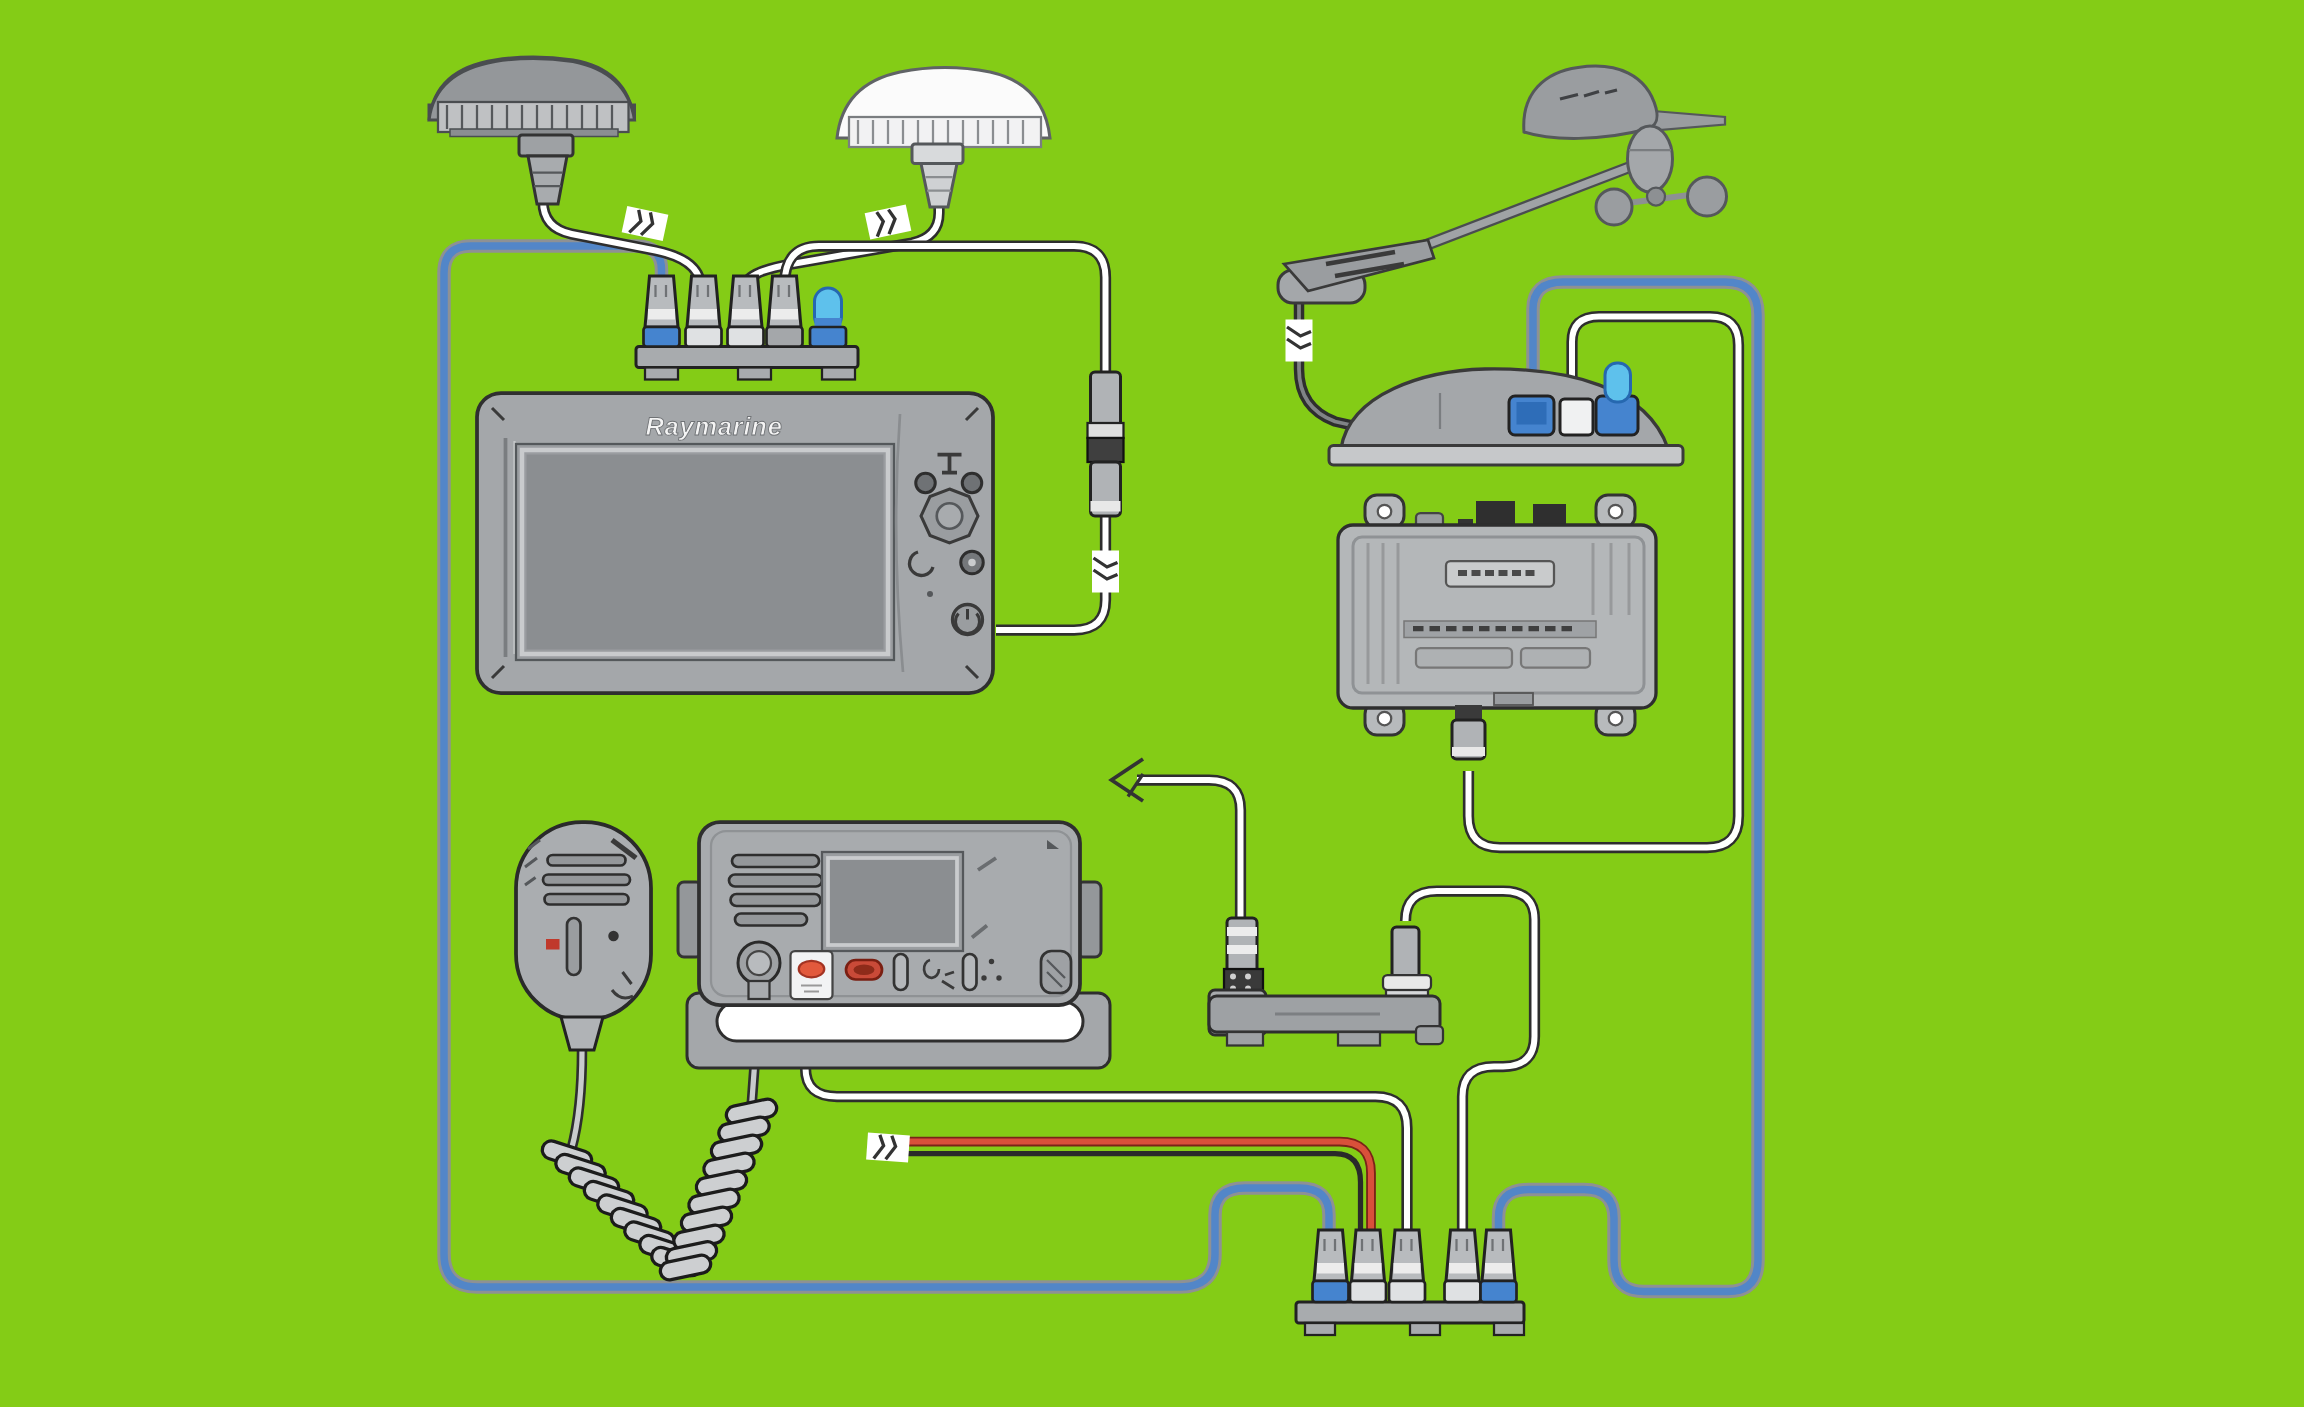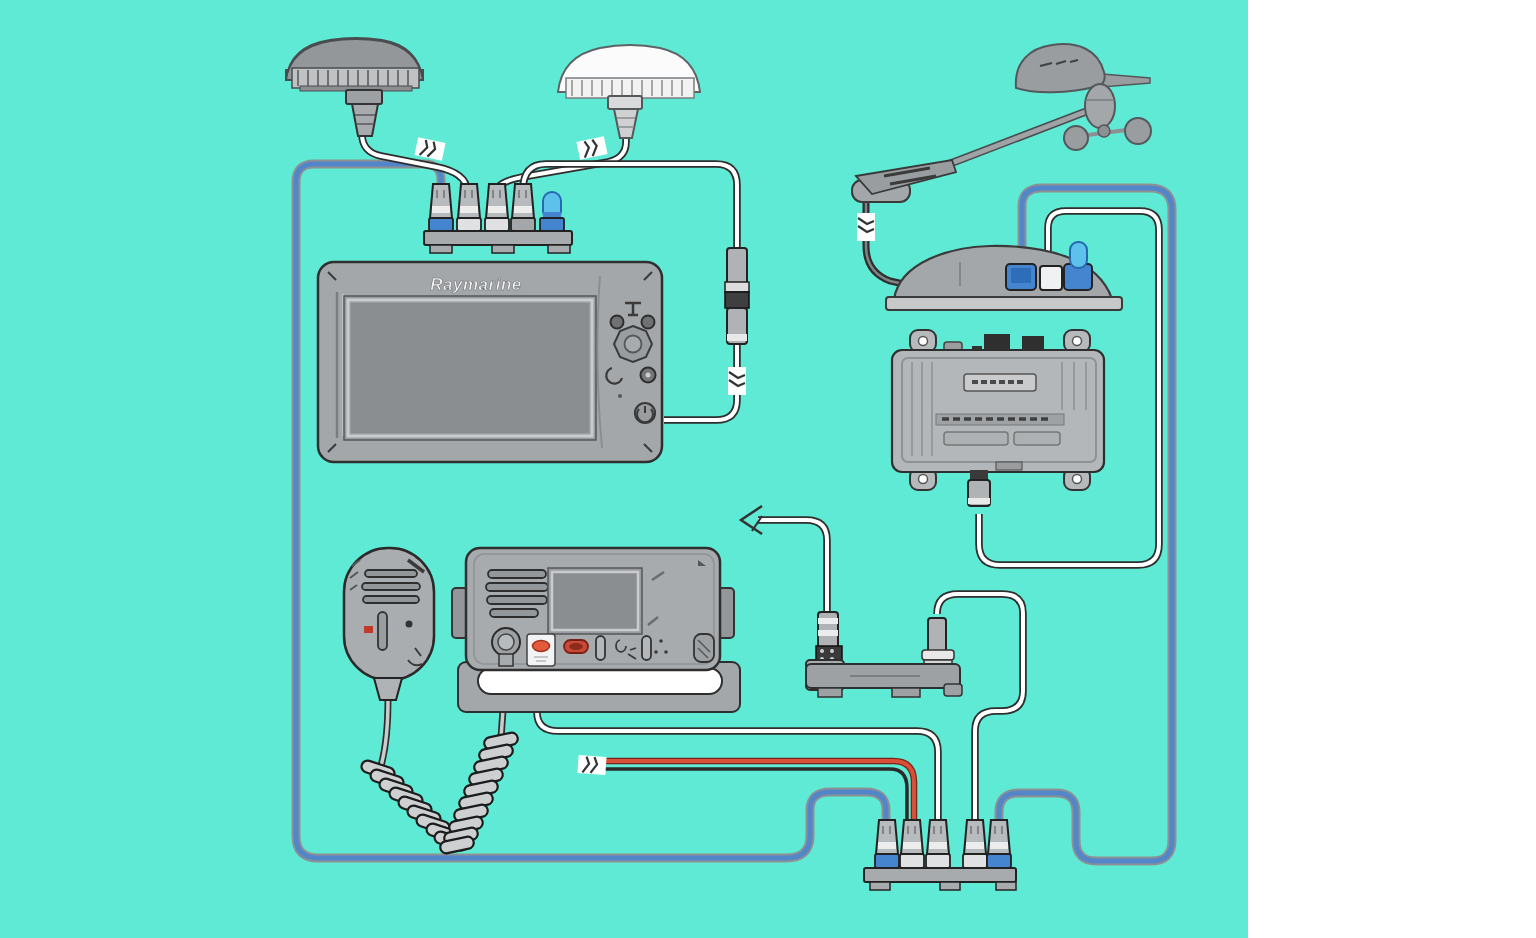--- a/index.html
+++ b/index.html
@@ -1,17 +1,17 @@
 <!DOCTYPE html>
 <html><head>
 <meta charset="utf-8">
 <style>
   html,body{margin:0;padding:0;background:#ffffff;width:1536px;height:938px;overflow:hidden;
             font-family:"Liberation Sans", sans-serif;}
-  #stage{position:relative;width:1248px;height:938px;background:#5eead4;}
+  #stage{position:relative;width:1536px;height:938px;background:#84cc16;}
   svg{display:block}
   .logo{font-family:"Liberation Sans", sans-serif;font-weight:bold;font-style:italic;
         letter-spacing:.5px;fill:#f4f4f4;stroke:#6f7275;stroke-width:.6px;}
 </style>
 </head>
 <body>
 
 <div id="stage">
 <svg width="1536" height="938" viewBox="0 0 1536 938">
   <defs>

